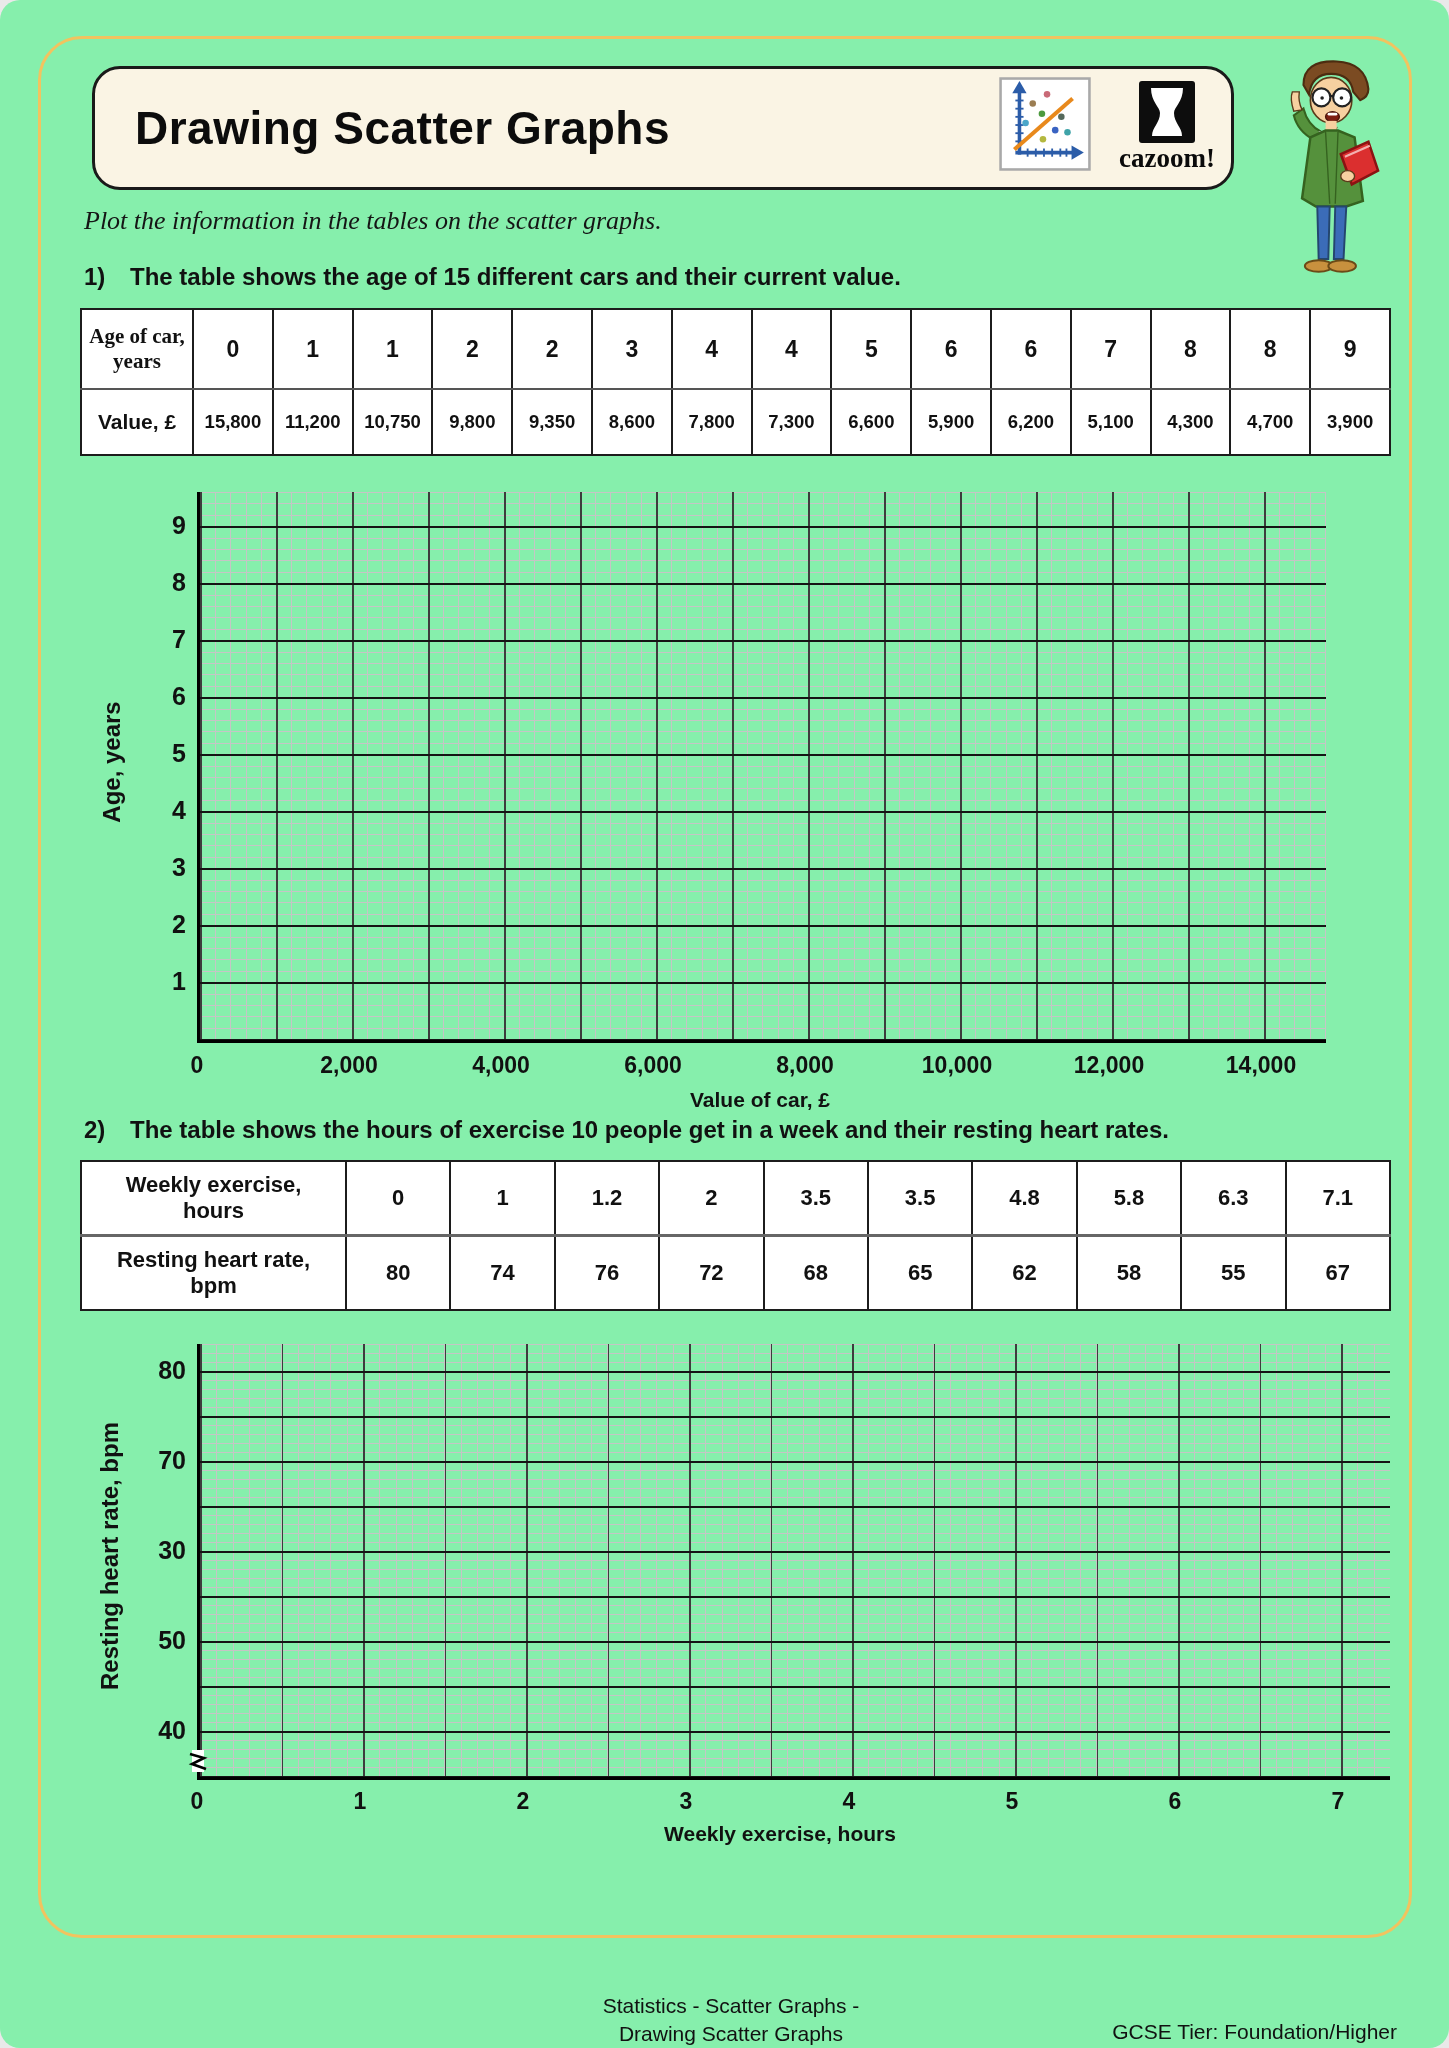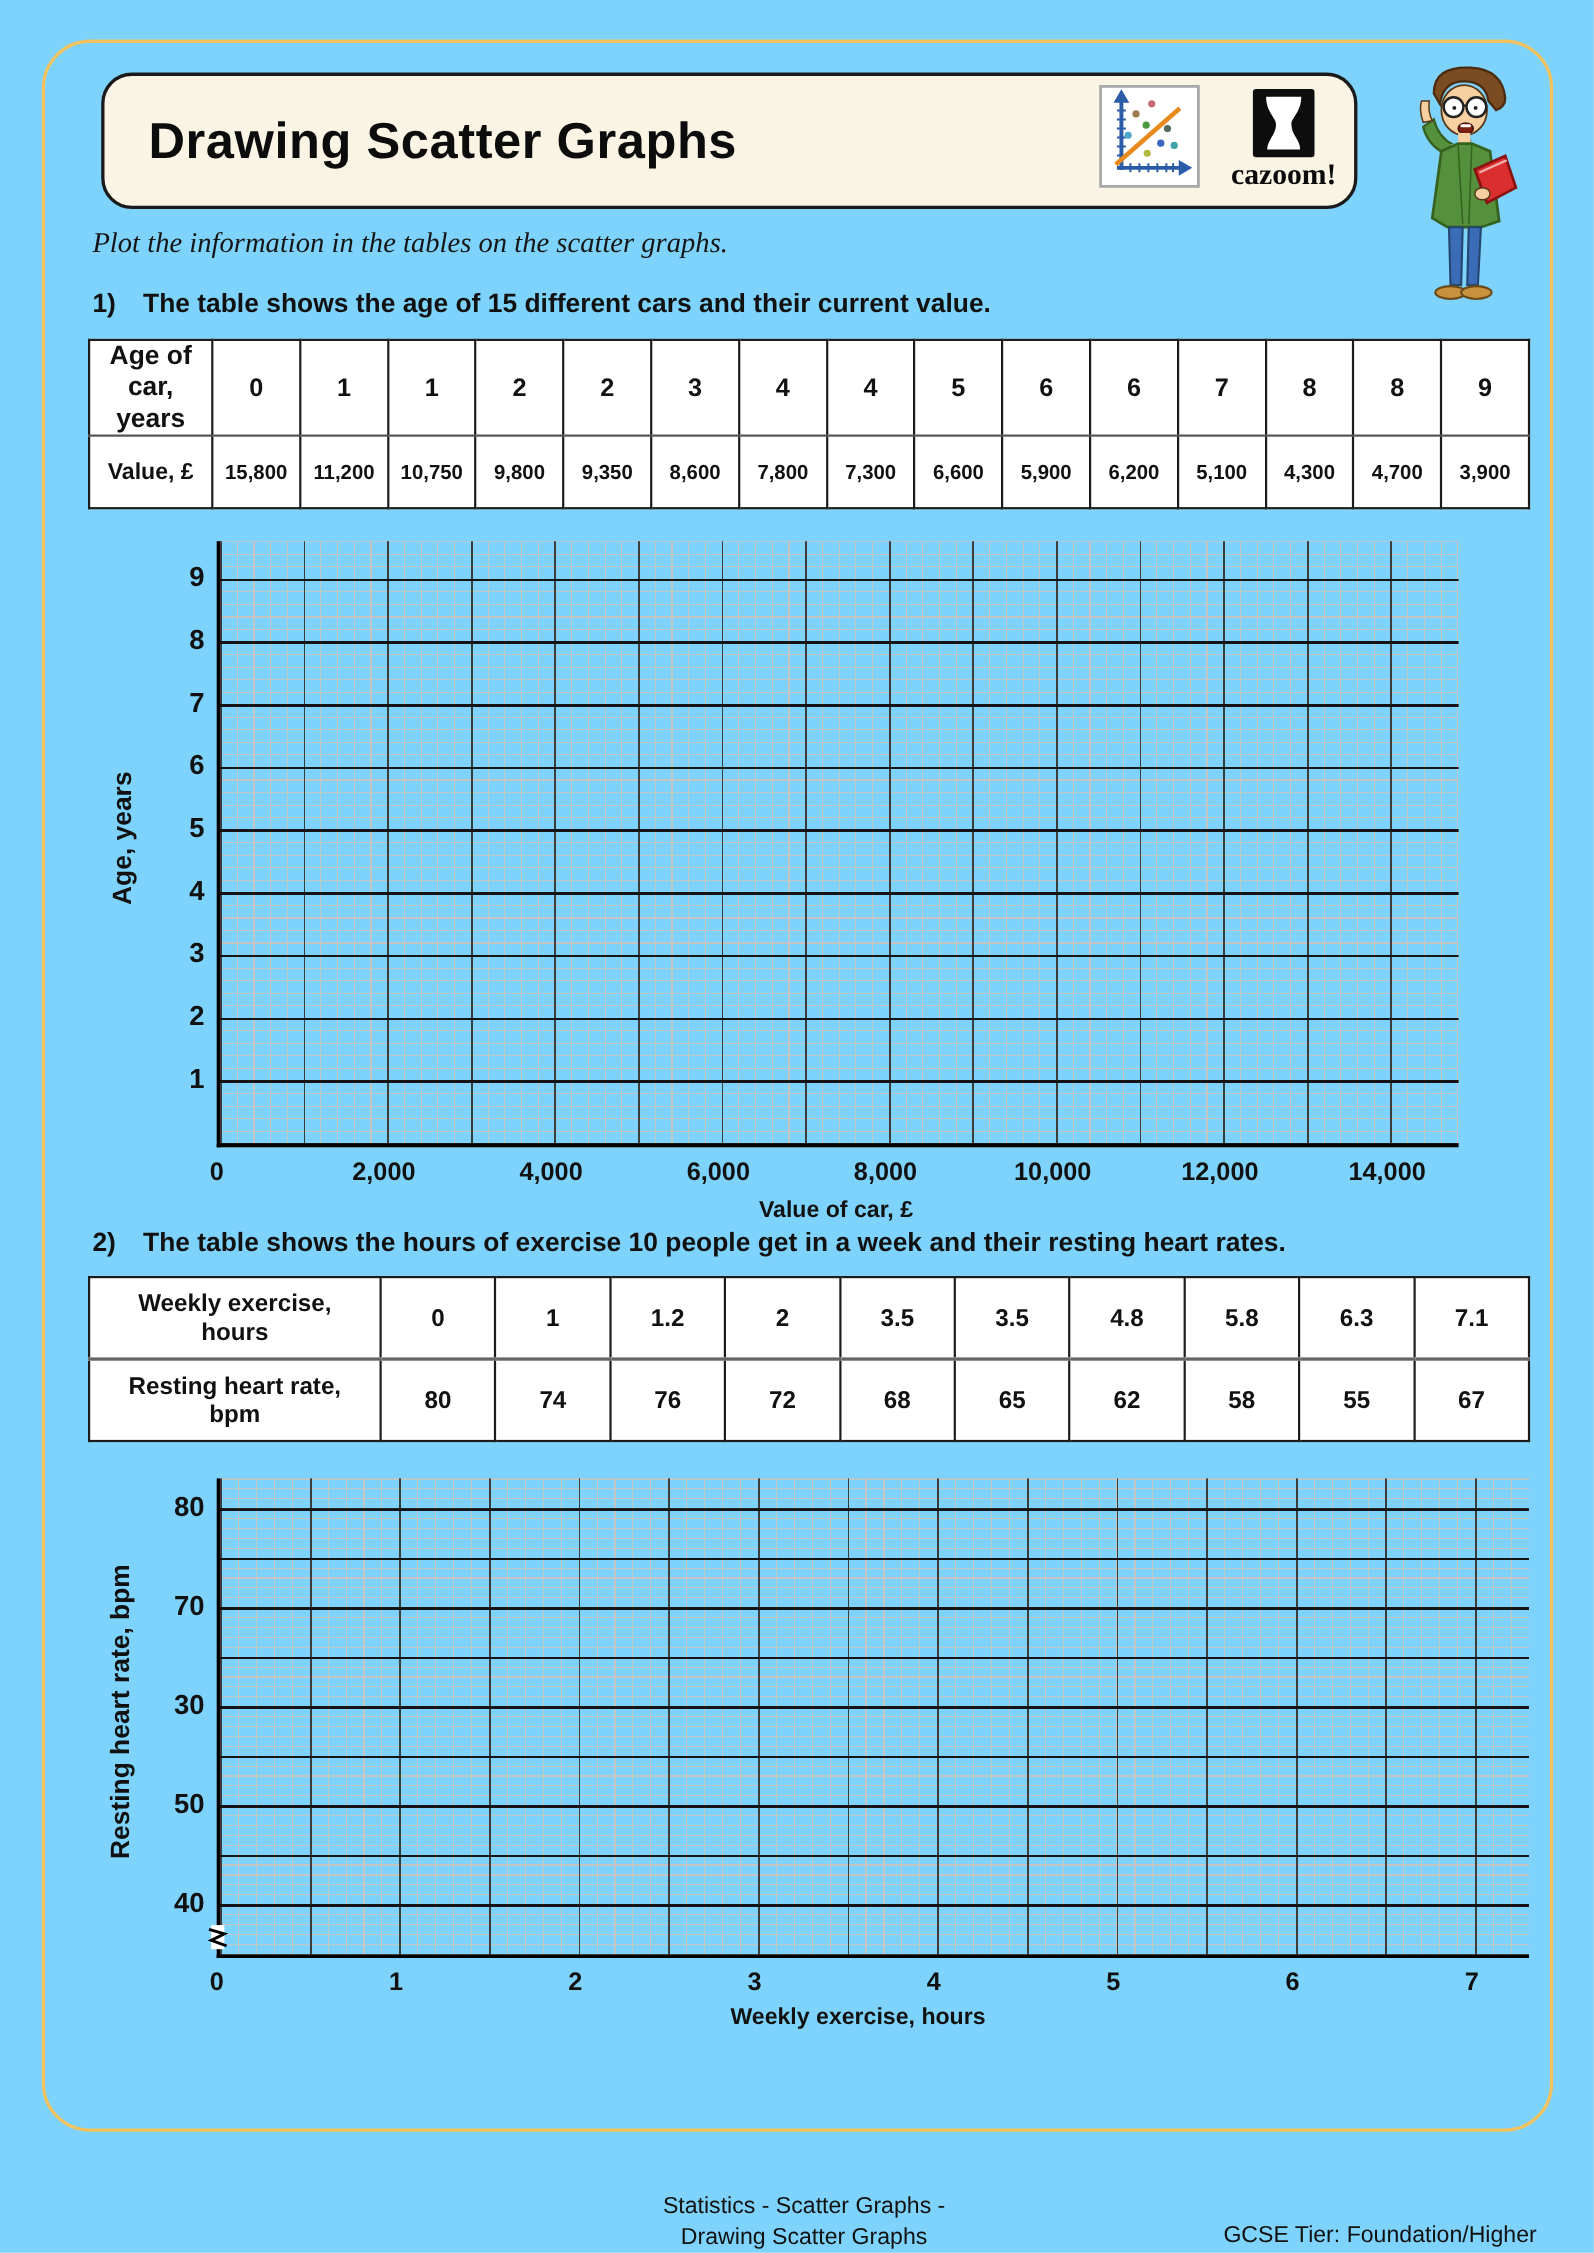--- a/index.html
+++ b/index.html
@@ -1,17 +1,17 @@
 <!DOCTYPE html>
 <html><head>
 <meta charset="utf-8">
 <style>
   html,body{margin:0;padding:0;background:#e9e9e9;}
-  .page{position:relative;width:1449px;height:2048px;background:#7dd3fc;
-        font-family:"Liberation Sans",sans-serif;color:#111;overflow:hidden;margin:0 auto;}
+  .page{position:relative;width:1449px;height:2048px;background:#86efac;
+        font-family:"Liberation Sans",sans-serif;color:#111;overflow:hidden;margin:0 auto;border-radius:20px;}
 
   
   .outer-frame{position:absolute;left:38px;top:36px;width:1368px;height:1896px;
                border:3px solid #F2C35F;border-radius:44px;}
 
   
   .header-box{position:absolute;left:92px;top:66px;width:1136px;height:118px;
               background:#FAF4E4;border:3px solid #1a1a1a;border-radius:28px;
               display:flex;align-items:center;}
   .page-title{margin-left:40px;font-size:46px;font-weight:bold;letter-spacing:.5px;color:#0c0c0c;}
@@ -28,21 +28,21 @@
   .q-heading .qnum{width:46px;flex:0 0 46px;}
   #q1-heading{left:84px;top:263px;}
   #q2-heading{left:84px;top:1116px;}
 
   
   table.data-table{position:absolute;border-collapse:collapse;table-layout:fixed;background:#fff;}
   table.data-table td{border:2px solid #1c1c1c;text-align:center;font-weight:bold;vertical-align:middle;padding:0;}
   td.rowhead{text-align:left;padding-left:12px;line-height:1.18;}
   #table1{left:80px;top:308px;width:1311px;}
   #table1 tr.r1 td{height:78px;font-size:23px;}
-  #table1 tr.r1 td.rowhead{font-size:24px;}
+  #table1 tr.r1 td.rowhead{font-size:21px;font-family:Liberation Serif, serif;}
   #table1 tr.r1 td{border-bottom:2.5px solid #555;}
   #table1 tr.r2 td{height:64px;font-size:18.5px;}
   #table1 tr.r2 td.rowhead{font-size:21px;}
   #table2{left:80px;top:1160px;width:1311px;}
   #table2 td{height:72px;font-size:22px;}
   #table2 td.rowhead{font-size:22px;}
   #table2 tr.r1 td{border-bottom:3.5px solid #666;}
 
   
   .grid{position:absolute;border-left:3px solid #000;border-bottom:3.5px solid #000;}

